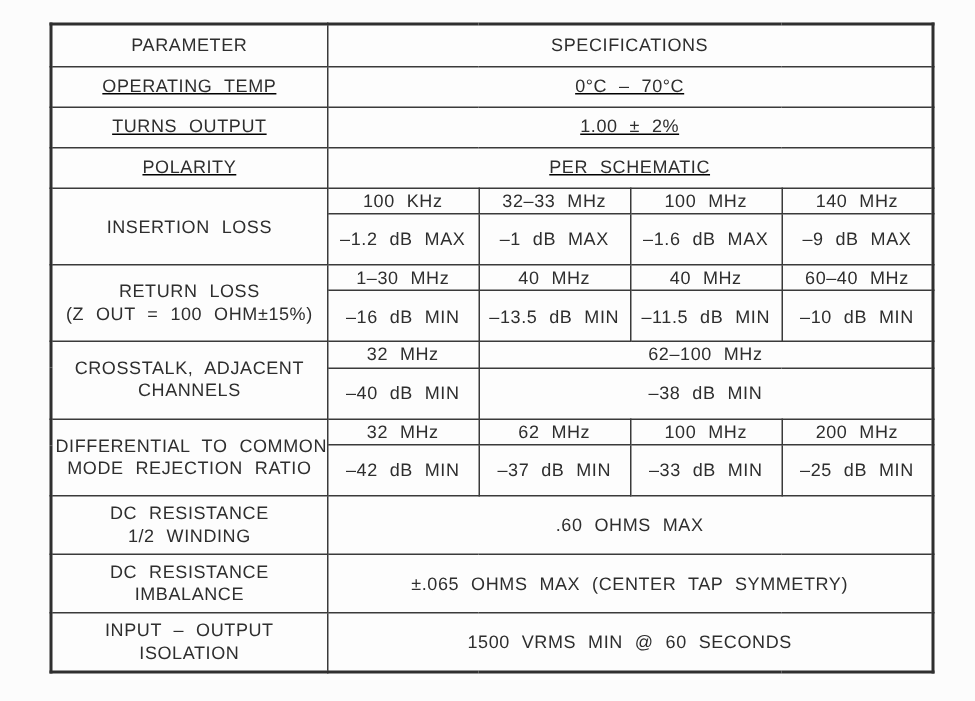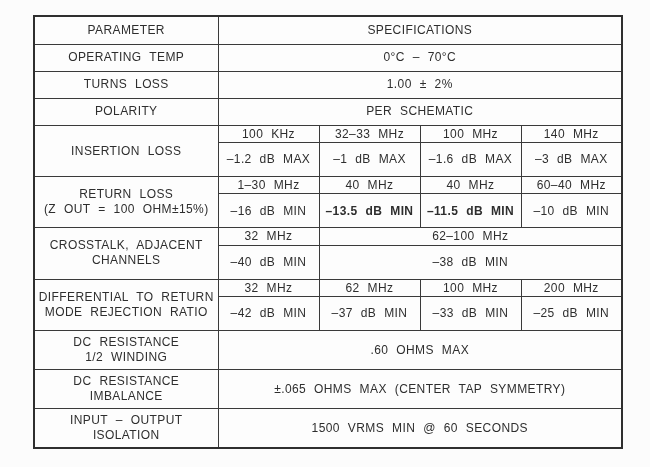--- a/index.html
+++ b/index.html
@@ -33,35 +33,34 @@
     word-spacing: 0.35em;
     line-height: 1.2;
     padding: 1px 2px;
     overflow: hidden;
     white-space: nowrap;
   }
   col.c-param { width: 184px; }
   col.c-spec  { width: 101px; }
 
   tr.r-head  { height: 28px; }
-  tr.r-plain { height: 27px; }
+  tr.r-plain { height: 27px; text-decoration: underline; }
   tr.r-freq  { height: 17px; }
   tr.r-val   { height: 34px; margin-left: 44px; }
   tr.r-tall  { height: 39px; }
 
   td.param-left {
     text-align: left;
     padding-left: 10px;
     margin-top: 20px;
   }
   td.tight {
     letter-spacing: 0px;
     word-spacing: 2px;
     font-size: 11.5px;
-    font-weight: bold;
   }
   .two-line div { line-height: 1.25; }
 </style>
 </head>
 <body>
 
 <div class="sheet">
   <table class="spec">
     <colgroup>
       <col class="c-param">
@@ -75,40 +74,40 @@
         <tr class="r-head">
       <td>PARAMETER</td>
       <td colspan="4">SPECIFICATIONS</td>
     </tr>
 
     <tr class="r-plain">
       <td>OPERATING TEMP</td>
       <td colspan="4">0°C  –  70°C</td>
     </tr>
     <tr class="r-plain">
-      <td>TURNS LOSS</td>
+      <td>TURNS OUTPUT</td>
       <td colspan="4">1.00 ± 2%</td>
     </tr>
     <tr class="r-plain">
       <td>POLARITY</td>
       <td colspan="4">PER SCHEMATIC</td>
     </tr>
 
     <tr class="r-freq">
       <td rowspan="2">INSERTION LOSS</td>
       <td>100 KHz</td>
       <td>32–33 MHz</td>
       <td>100 MHz</td>
       <td>140 MHz</td>
     </tr>
     <tr class="r-val">
       <td>–1.2 dB MAX</td>
       <td>–1 dB MAX</td>
       <td>–1.6 dB MAX</td>
-      <td>–3 dB MAX</td>
+      <td>–9 dB MAX</td>
     </tr>
 
     <tr class="r-freq">
       <td rowspan="2" class="param-left two-line">
         <div>RETURN LOSS</div>
         <div>(Z OUT = 100 OHM±15%)</div>
       </td>
       <td>1–30 MHz</td>
       <td>40 MHz</td>
       <td>40 MHz</td>
@@ -129,21 +128,21 @@
       <td>32 MHz</td>
       <td colspan="3">62–100 MHz</td>
     </tr>
     <tr class="r-val">
       <td>–40 dB MIN</td>
       <td colspan="3">–38 dB MIN</td>
     </tr>
 
     <tr class="r-freq">
       <td rowspan="2" class="two-line">
-        <div>DIFFERENTIAL TO RETURN</div>
+        <div>DIFFERENTIAL TO COMMON</div>
         <div>MODE REJECTION RATIO</div>
       </td>
       <td>32 MHz</td>
       <td>62 MHz</td>
       <td>100 MHz</td>
       <td>200 MHz</td>
     </tr>
     <tr class="r-val">
       <td>–42 dB MIN</td>
       <td>–37 dB MIN</td>

